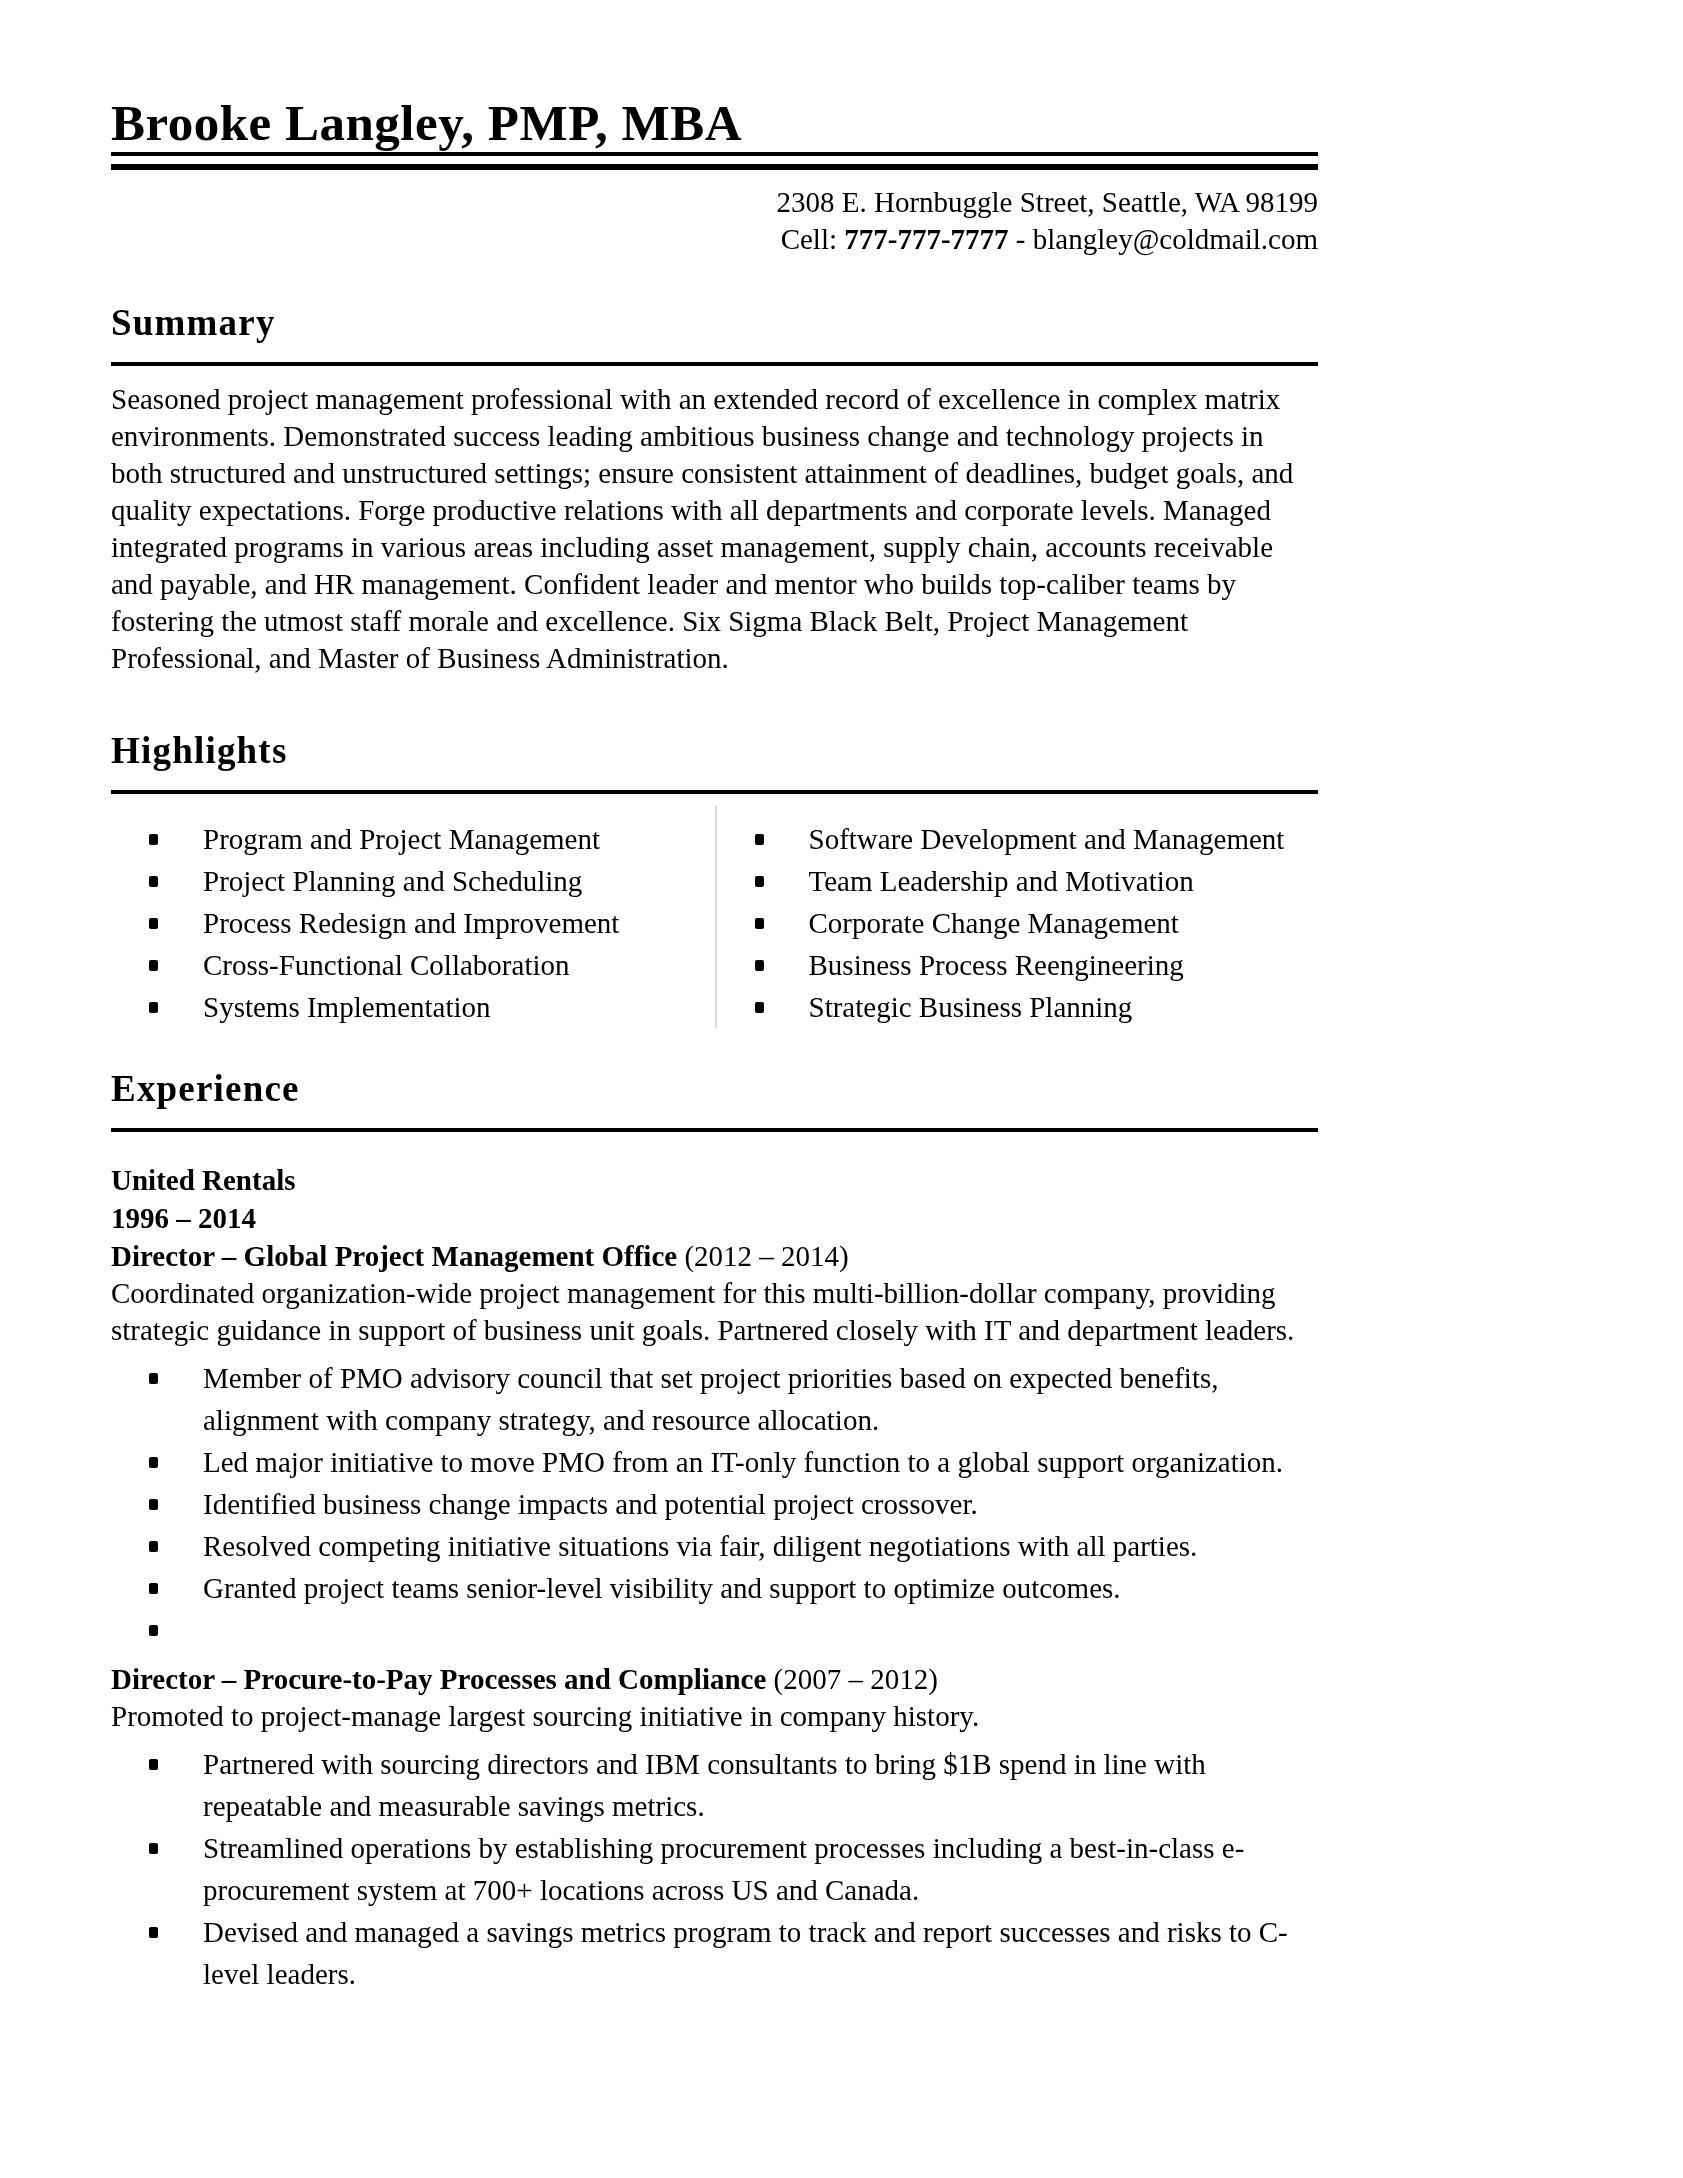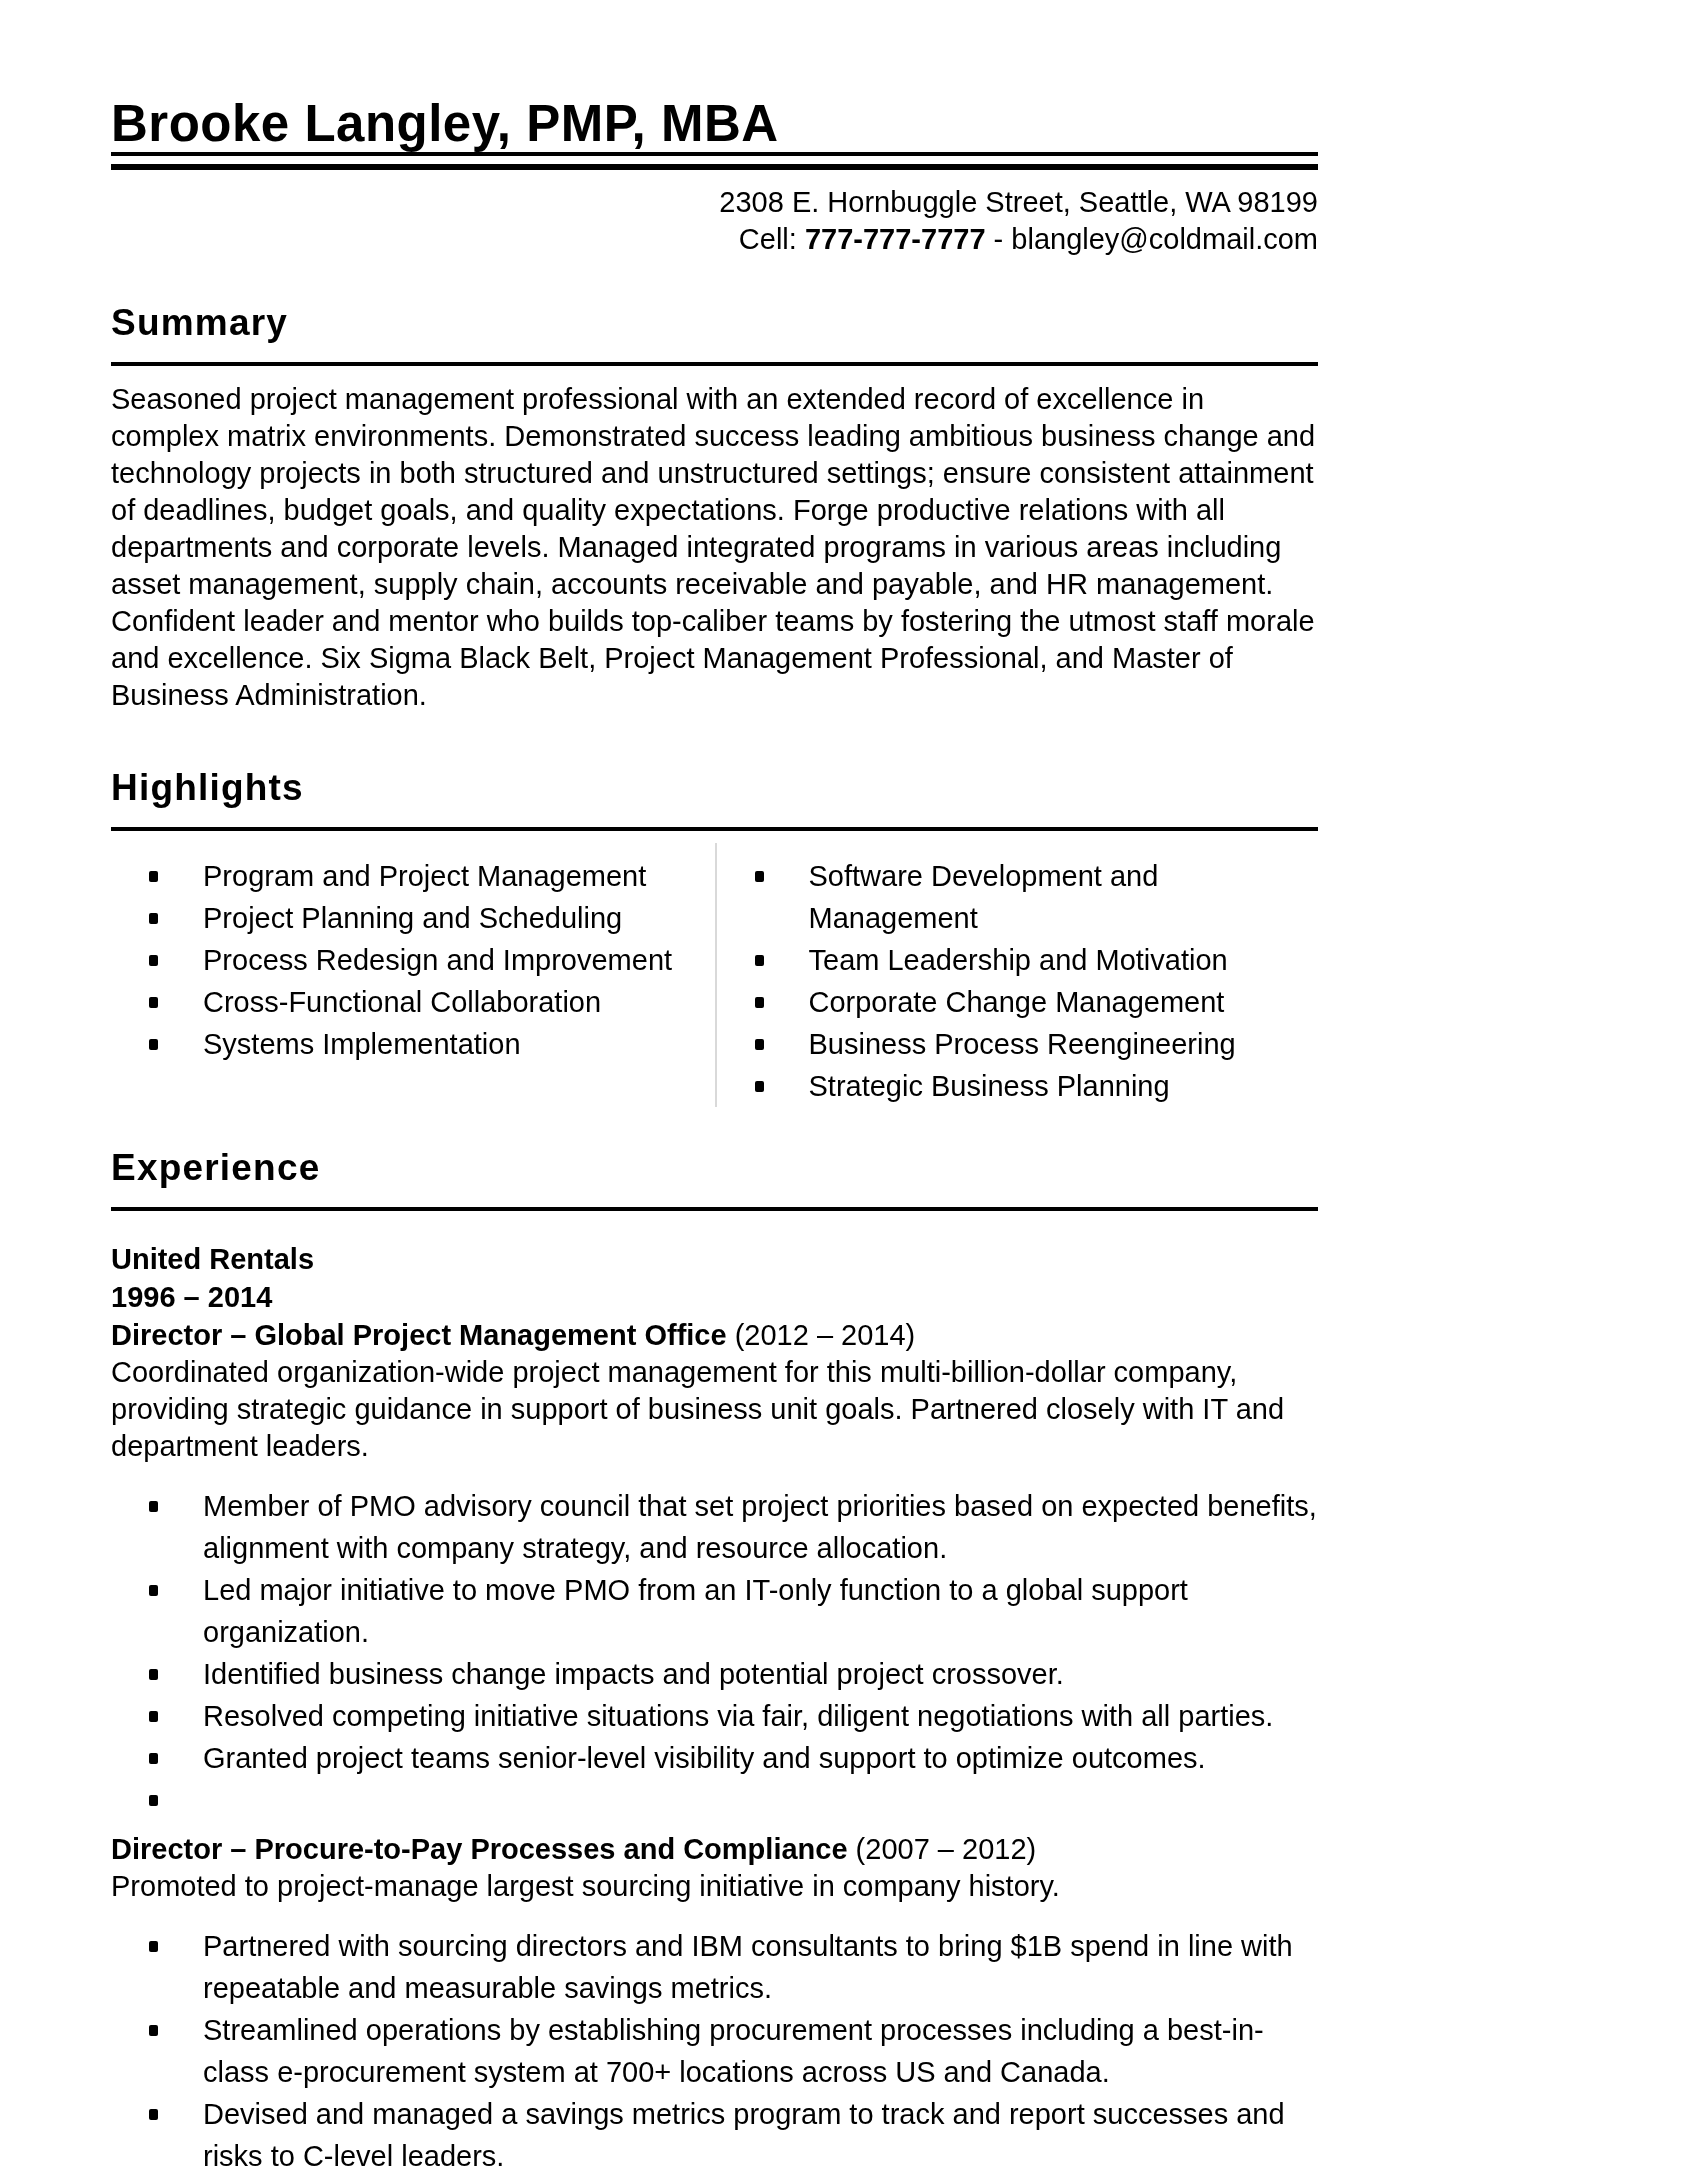--- a/index.html
+++ b/index.html
@@ -9,20 +9,21 @@
     height: 2178px;
     font-family: "Liberation Sans", "DejaVu Sans", sans-serif;
     color: #000000;
     position: relative;
   }
   .page {
     width: 1427px;
     height: 2178px;
     padding: 95px 109px 59px 111px;
     overflow: hidden;
+    font-family: Liberation Serif, serif;
   }
 
   
   h1.name {
     font-size: 51px;
     font-weight: bold;
     letter-spacing: 0.5px;
     line-height: 57px;
     border-bottom: 4px solid #000;
     padding-bottom: 0px;
@@ -55,21 +56,21 @@
   
   .body-text {
     font-size: 29px;
     line-height: 37px;
     margin-top: 15px;
   }
 
   
   ul.bullets {
     list-style: none;
-    margin-top: 20px;
+    margin-top: 8px;
   }
   ul.bullets li {
     position: relative;
     padding-left: 92px;
     font-size: 29px;
     line-height: 42px;
   }
   .blt {
     position: absolute;
     left: 38px;

